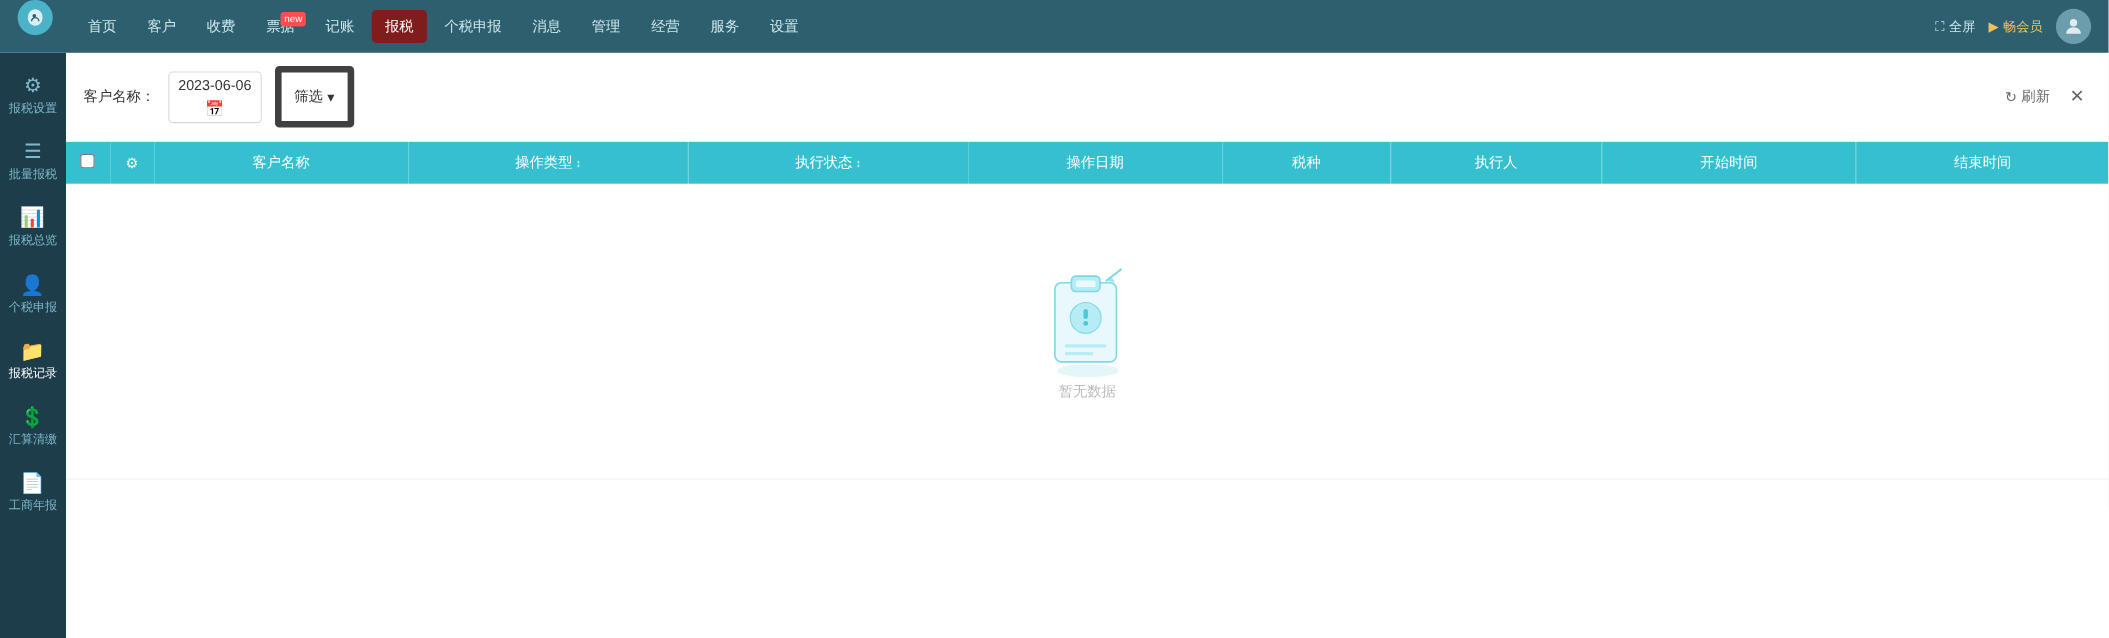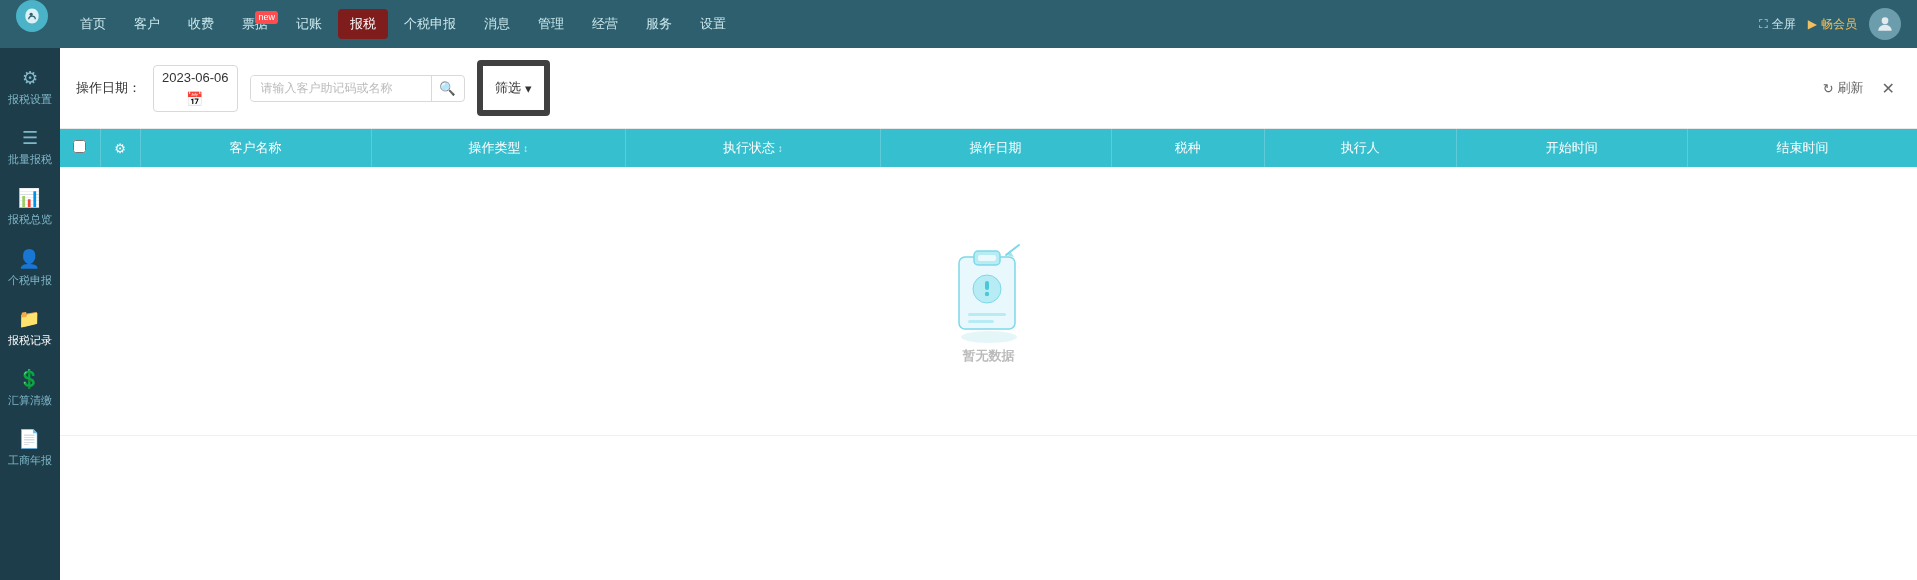--- a/index.html
+++ b/index.html
@@ -232,21 +232,20 @@
       content: ' ↕';
       font-size: 10px;
       opacity: 0.8;
     }
     tbody tr td {
       padding: 10px 12px;
       text-align: center;
       border-bottom: 1px solid #f0f0f0;
       font-size: 13px;
       color: #333;
-      font-weight: bold;
     }
 
     
     .empty-state {
       display: flex;
       flex-direction: column;
       align-items: center;
       justify-content: center;
       padding: 60px 0;
     }
@@ -331,28 +330,24 @@
       </div>
       <div class="sidebar-item">
         <span class="sidebar-icon">📄</span>
         <span class="sidebar-label">工商年报</span>
       </div>
     </div>
 
   <div class="content">
 
     <div class="toolbar">
-      <span class="toolbar-label">操作日期：</span>
+      <span class="toolbar-label">客户名称：</span>
       <div class="date-input">
         <span>2023-06-06</span>
         <span class="cal-icon">📅</span>
-      </div>
-      <div class="search-box">
-        <input type="text" placeholder="请输入客户助记码或名称" style="">
-        <button class="search-btn">🔍</button>
       </div>
       <button class="filter-btn">
         <span>筛选</span>
         <span>▾</span>
       </button>
       <div class="toolbar-spacer"></div>
       <div class="refresh-btn">
         <span>↻</span>
         <span>刷新</span>
       </div>

